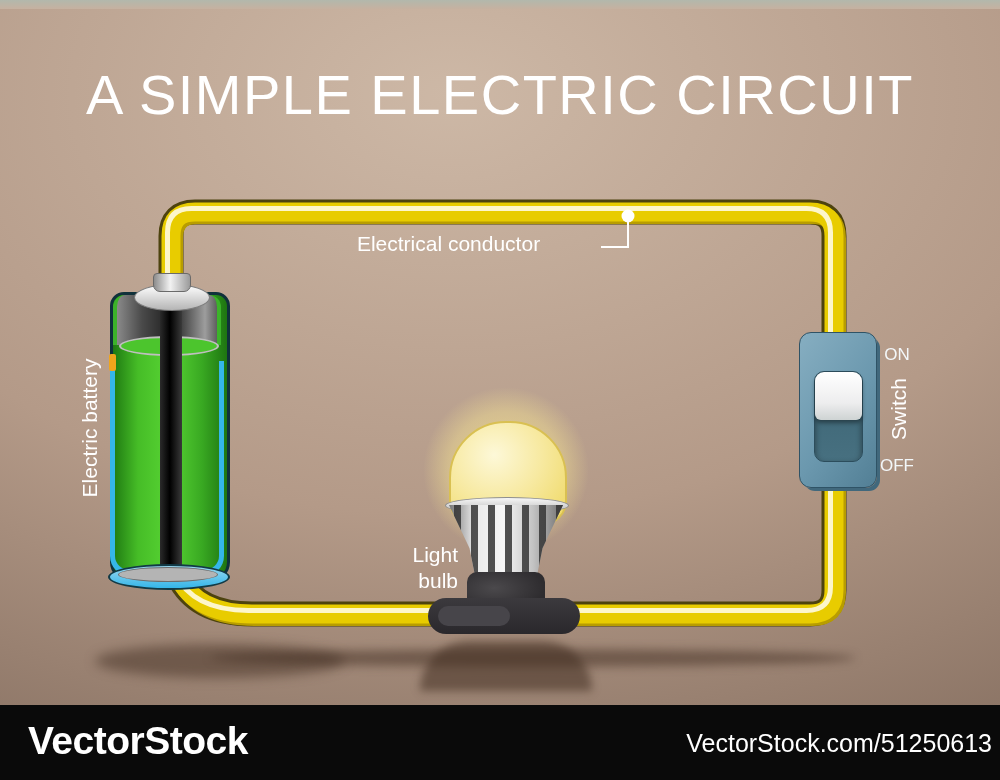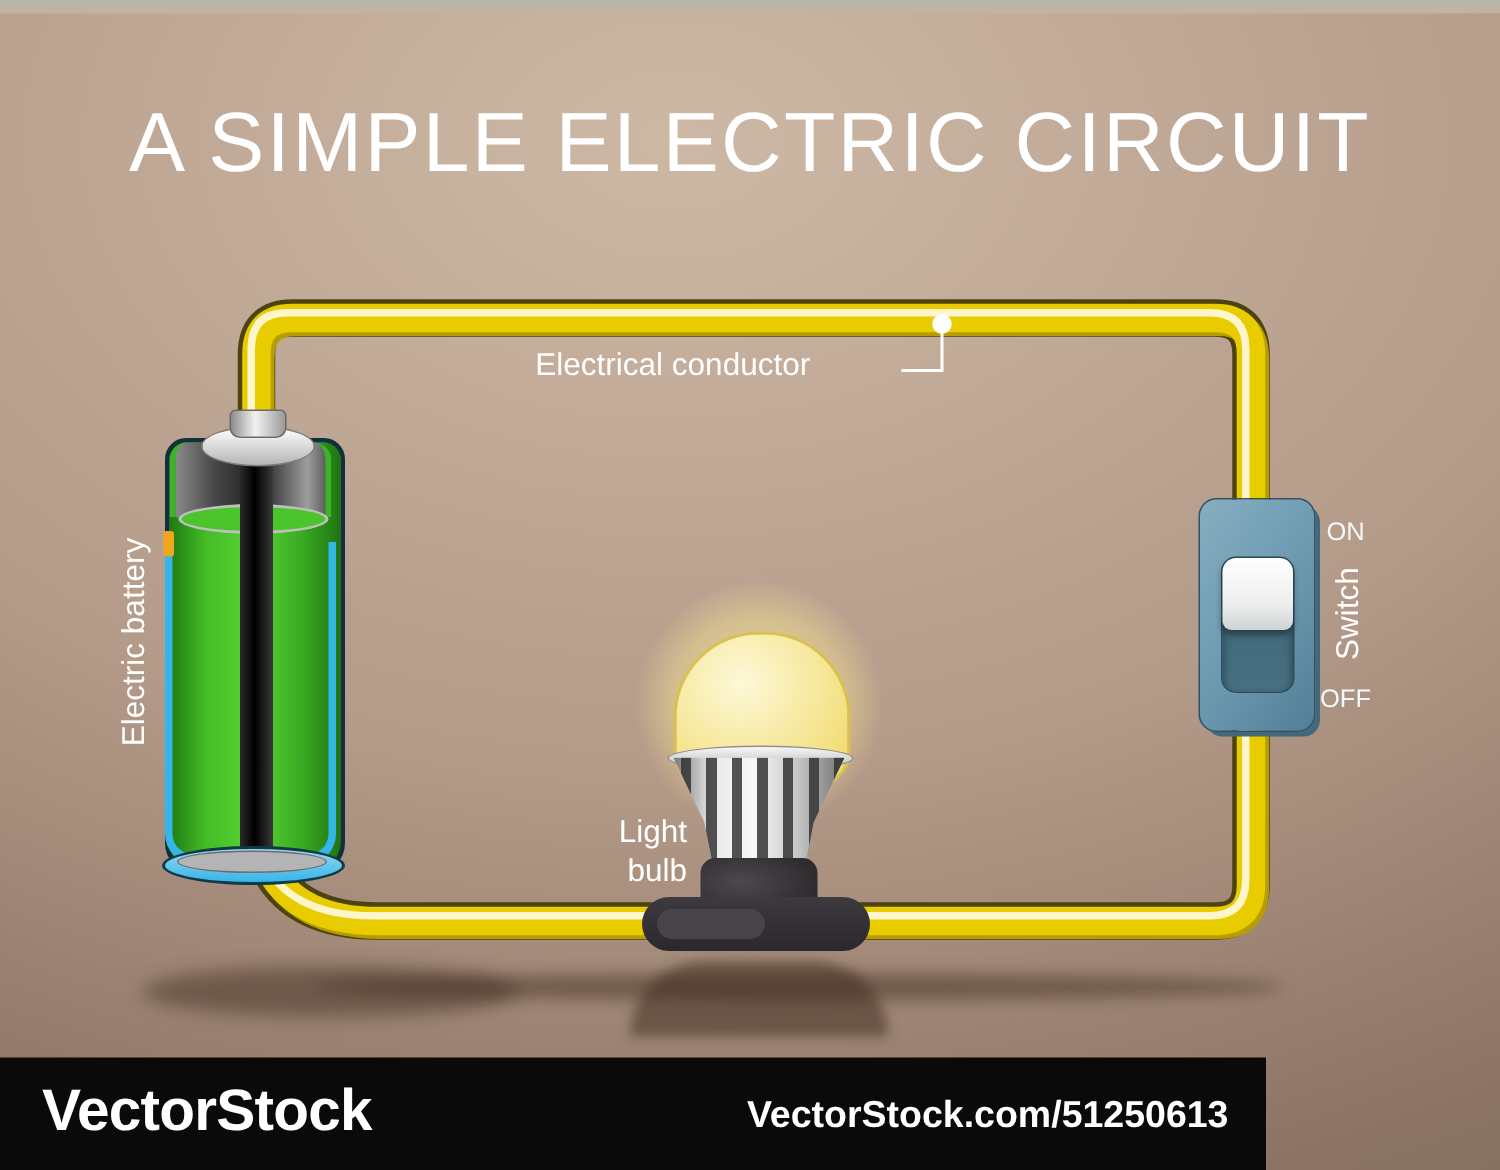--- a/index.html
+++ b/index.html
@@ -86,23 +86,23 @@
   
   .lbl{position:absolute;color:#fff;z-index:4;font-size:21px;}
   .lbl-conductor{left:300px;top:232px;width:297px;text-align:center;}
   .lbl-battery{left:-16px;top:417px;width:210px;height:22px;text-align:center;
     transform:rotate(-90deg);}
   .lbl-switch{left:798px;top:398px;width:200px;height:22px;text-align:center;
     transform:rotate(-90deg);}
   .lbl-bulb{left:378px;top:542px;width:80px;text-align:right;line-height:1.22;}
 
   
-  .bar{position:absolute;left:0;top:705px;width:844px;height:75px;background:#0a0a0a;z-index:5;}
+  .bar{position:absolute;left:0;top:705px;width:1000px;height:75px;background:#0a0a0a;z-index:5;}
   .brand{position:absolute;left:28px;top:14px;color:#fff;font-size:39px;font-weight:700;letter-spacing:-0.5px;}
-  .credit{position:absolute;right:25px;top:24px;color:#fff;font-size:25px;font-weight:700;}
+  .credit{position:absolute;right:8px;top:24px;color:#fff;font-size:25px;font-weight:400;}
 </style>
 </head>
 <body>
 
 <div class="canvas">
   <div class="top-band"></div>
 
   <div class="title">A SIMPLE ELECTRIC CIRCUIT</div>
 
   <div class="shadow blob"></div>

